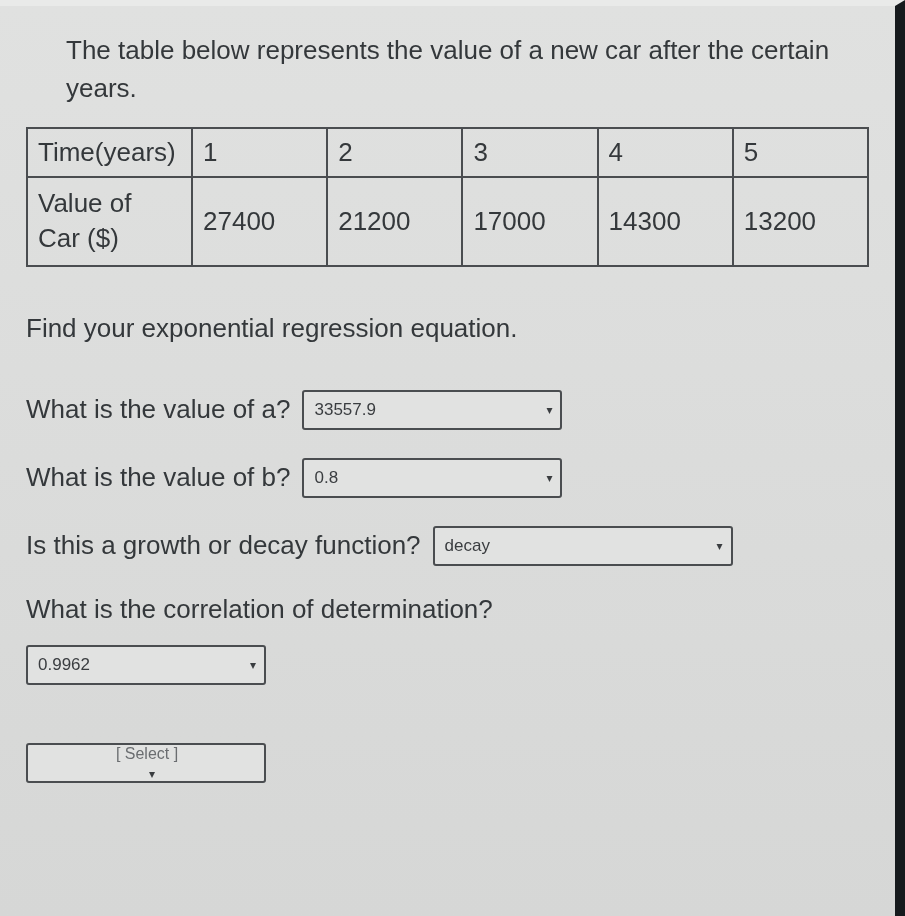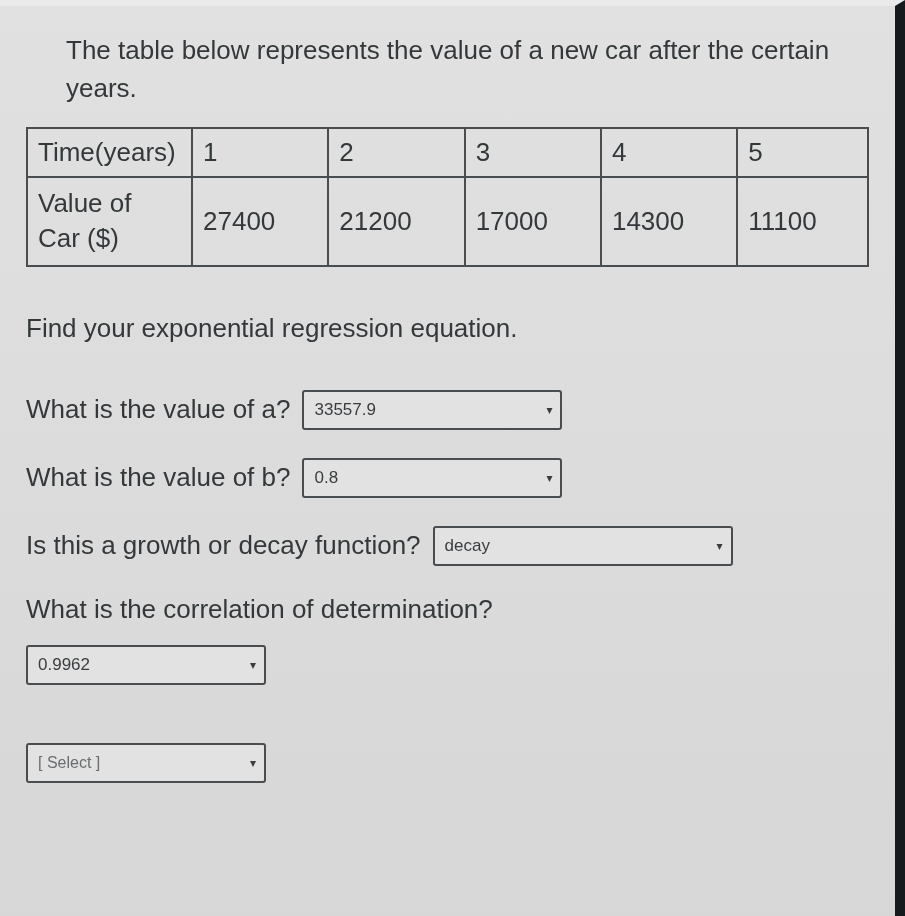--- a/index.html
+++ b/index.html
@@ -79,21 +79,21 @@
   }
   .select-box.small { font-size: 16px; }
   .select-box .caret {
     margin-left: 10px;
     font-size: 12px;
     color: #3a3d40;
   }
   .select-box.w260 { width: 260px; }
   .select-box.w300 { width: 300px; }
   .select-box.w240 { width: 240px; }
-  .select-box.placeholder { color: #6a6d70; }
+  .select-box.placeholder { color: #6a6d70; flex-direction: column; }
   .spacer { height: 10px; }
 </style>
 </head>
 <body>
 
 <div class="page">
 
   <div class="intro">The table below represents the value of a new car after the certain years.</div>
 
   <table class="data">
@@ -108,21 +108,21 @@
     </tr>
     <tr class="row2">
       <td class="hdr">
         <span>Value of</span><br>
         <span>Car ($)</span>
       </td>
       <td class="val">27400</td>
       <td class="val">21200</td>
       <td class="val">17000</td>
       <td class="val">14300</td>
-      <td class="val">11100</td>
+      <td class="val">13200</td>
     </tr>
   </tbody>
     </table>
 
   <div class="prompt">
     <span>Find your </span><span class="bold">exponential regression</span><span> equation.</span>
   </div>
 
   <div class="qrow">
     <span>What is the value of a?</span>

